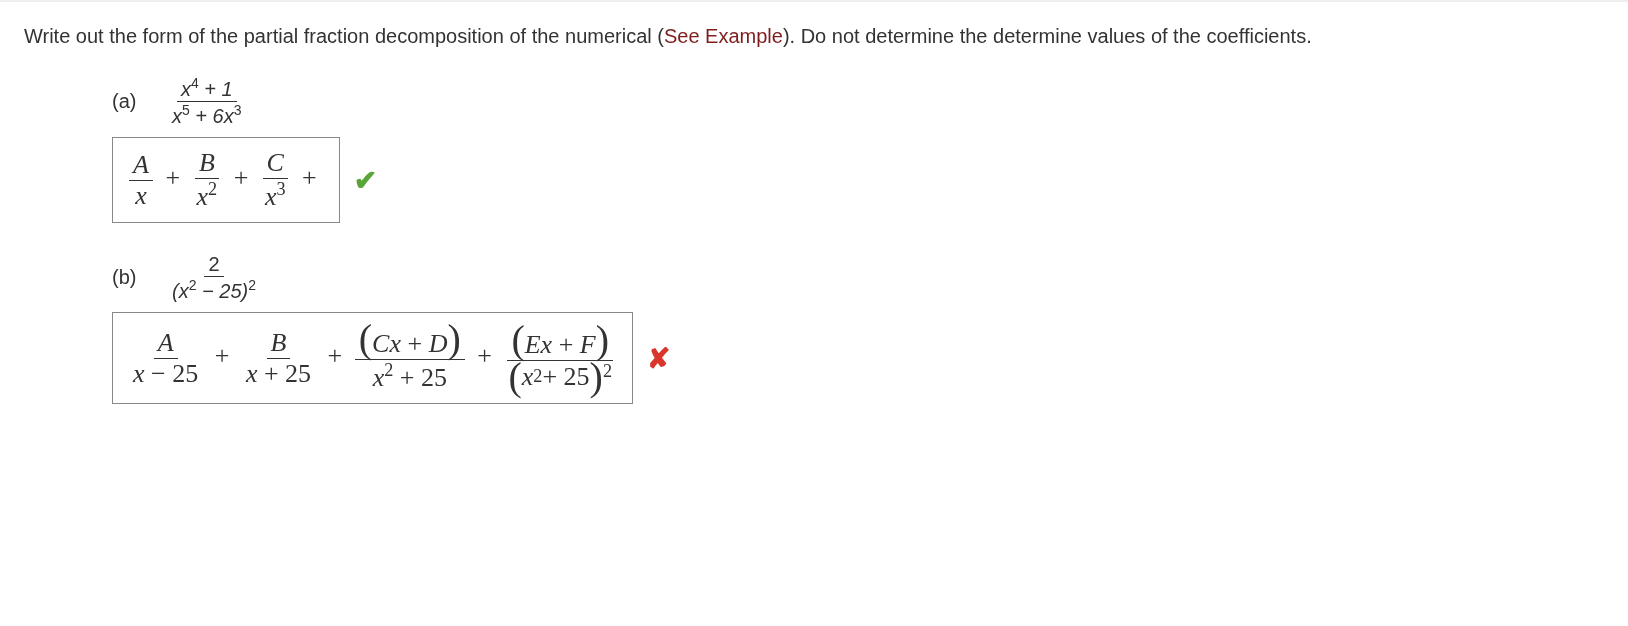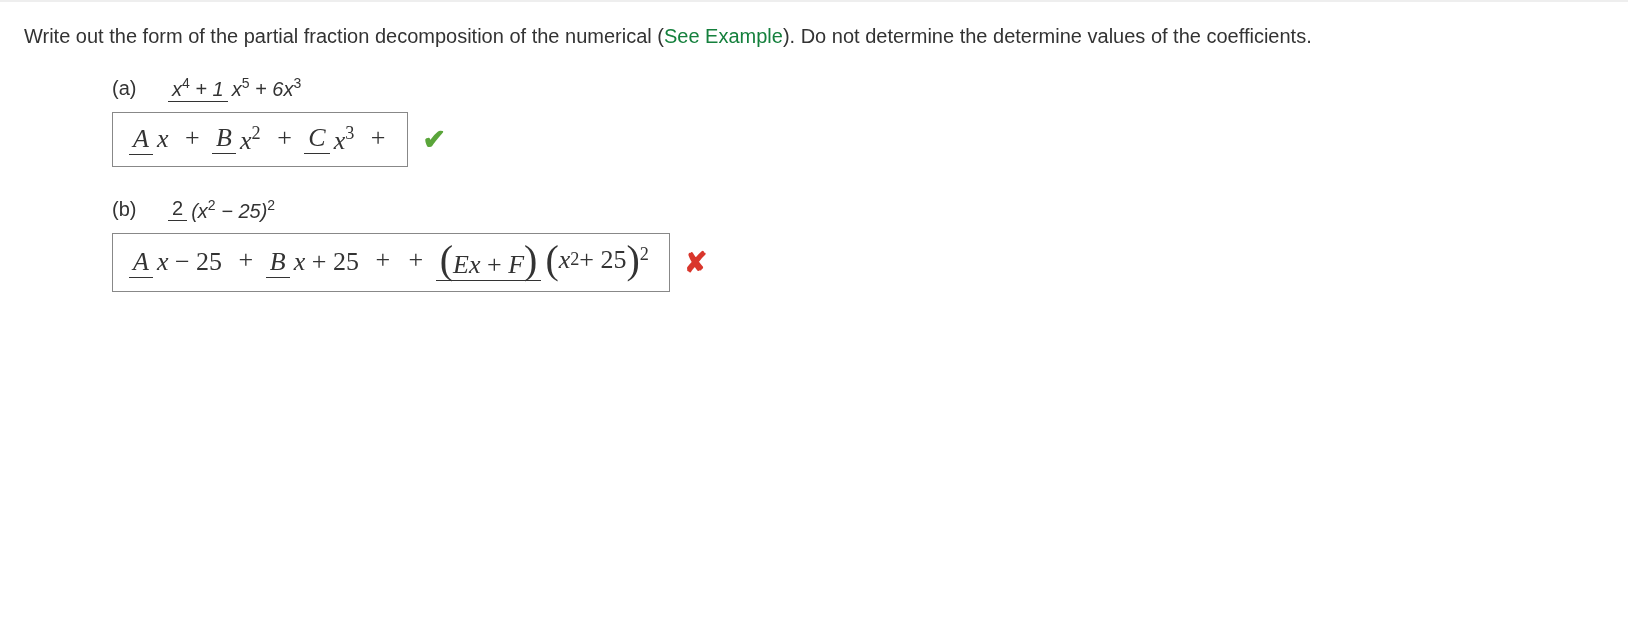--- a/index.html
+++ b/index.html
@@ -9,21 +9,21 @@
     margin: 0;
     padding: 20px 24px;
     background: #fff;
     border-top: 2px solid #eee;
   }
   .instruction {
     line-height: 1.45;
     margin-bottom: 24px;
   }
   .link {
-    color: #15803d;
+    color: #7f1d1d;
     cursor: pointer;
   }
   .part {
     margin: 0 0 30px 88px;
   }
   .part-head {
     display: flex;
     align-items: center;
     gap: 24px;
     margin-bottom: 10px;
@@ -38,22 +38,22 @@
     font-family: "Times New Roman", Times, serif;
     font-size: 26px;
   }
   .answer-row {
     display: flex;
     align-items: center;
     gap: 14px;
   }
   .frac {
     display: inline-flex;
-    flex-direction: row;
-    align-items: flex-start;
+    flex-direction: column;
+    align-items: center;
     vertical-align: middle;
     font-family: "Times New Roman", Times, serif;
   }
   .frac > .num,
   .frac > .den {
     padding: 0 4px;
     line-height: 1.15;
   }
   .frac > .num {
     border-bottom: 1.5px solid #333;
@@ -146,20 +146,24 @@
       <span class="frac">
         <span class="num math-italic">A</span>
         <span class="den"><span class="math-italic">x</span> − 25</span>
       </span>
       <span class="op">+</span>
       <span class="frac">
         <span class="num math-italic">B</span>
         <span class="den"><span class="math-italic">x</span> + 25</span>
       </span>
       <span class="op">+</span>
+      <span class="frac">
+        <span class="num"><span class="lparen">(</span><span class="math-italic">Cx</span> + <span class="math-italic">D</span><span class="rparen">)</span></span>
+        <span class="den"><span class="math-italic">x</span><sup>2</sup> + 25</span>
+      </span>
       <span class="op">+</span>
       <span class="frac">
         <span class="num"><span class="lparen">(</span><span class="math-italic">Ex</span> + <span class="math-italic">F</span><span class="rparen">)</span></span>
         <span class="den paren-frac"><span class="lparen">(</span><span class="math-italic">x</span><sup>2</sup> + 25<span class="rparen">)</span><sup style="align-self:flex-start">2</sup></span>
       </span>
     </div>
     <span class="cross">✘</span>
   </div>
 </div>
 

